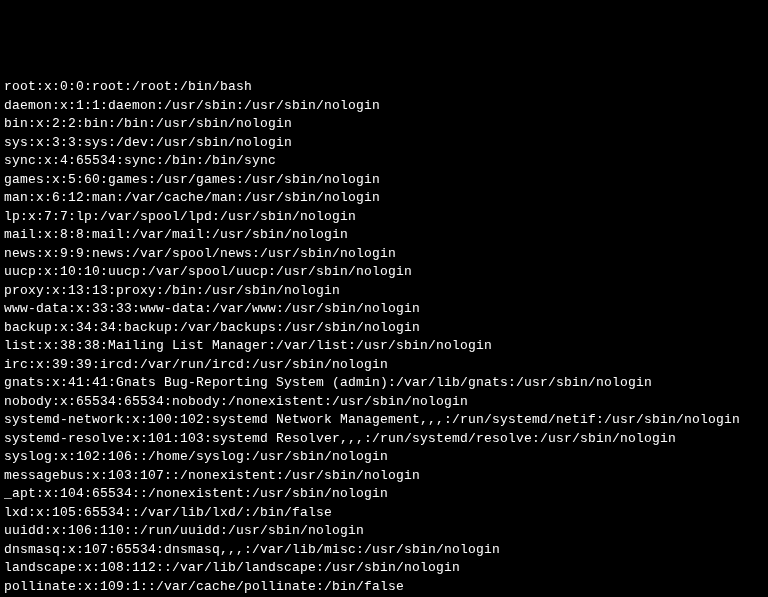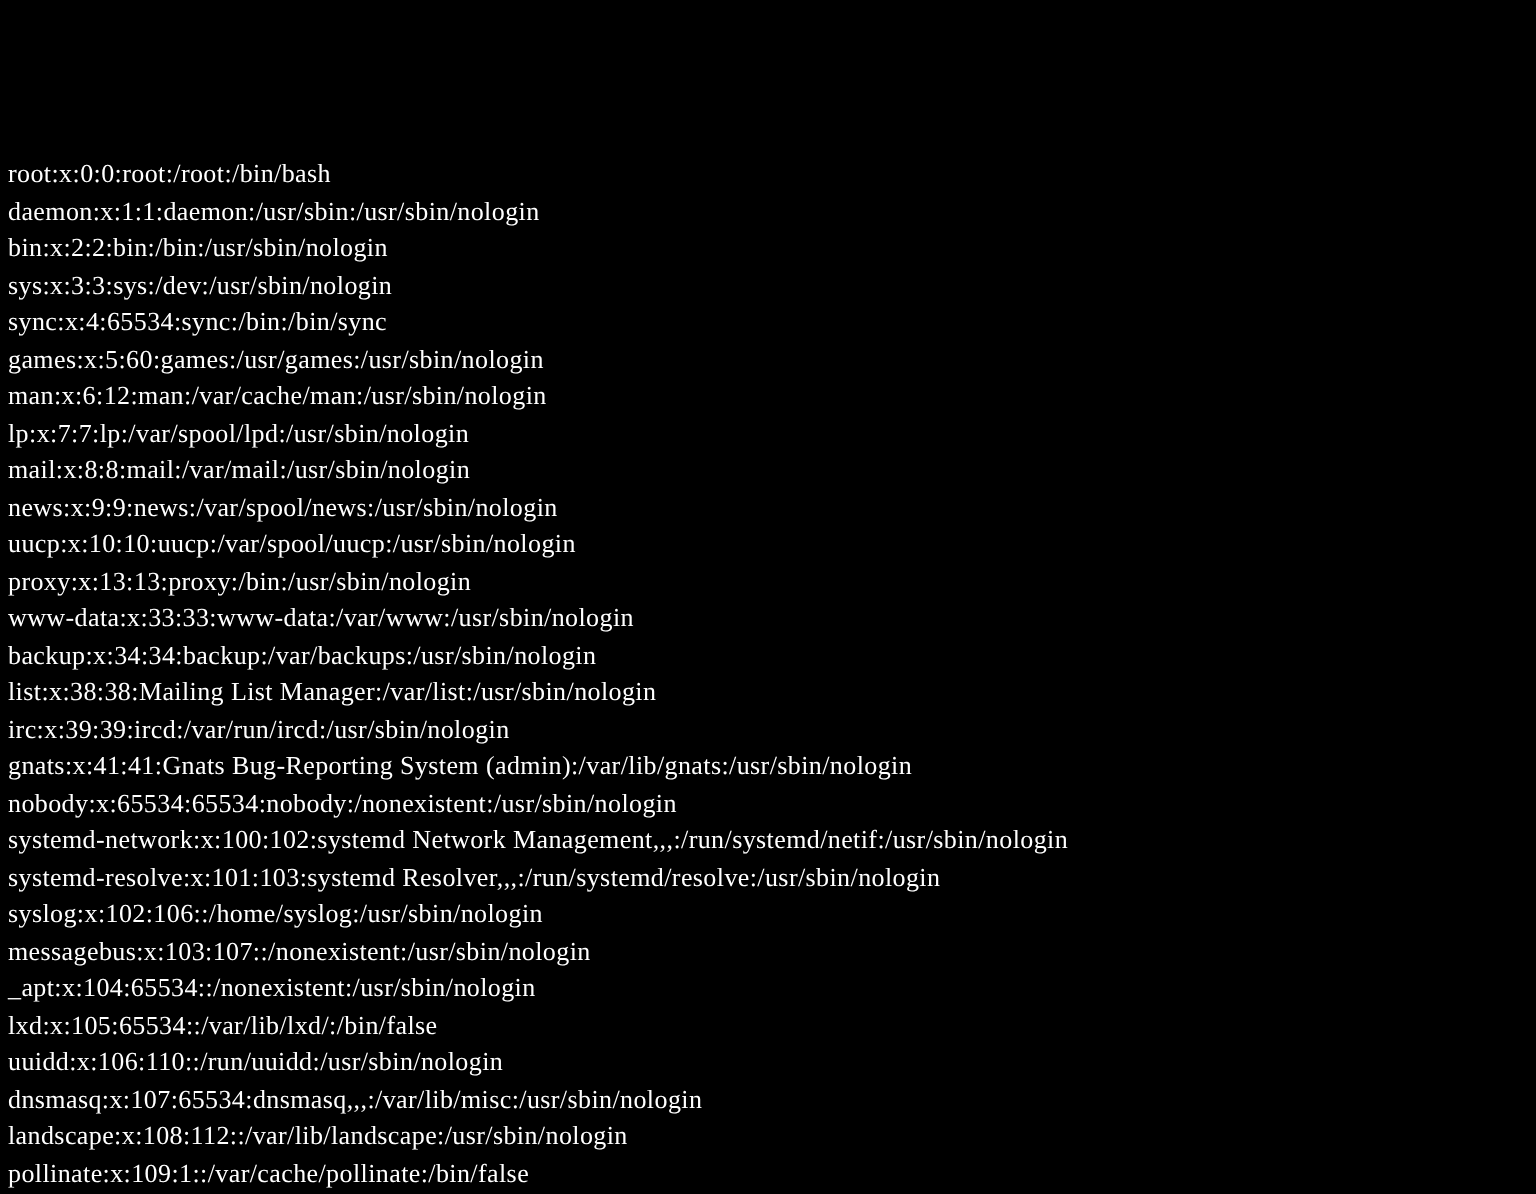--- a/index.html
+++ b/index.html
@@ -15,21 +15,20 @@
       line-height: 18.5px;
       padding: 4px 4px;
       width: 768px;
       height: 597px;
       overflow: hidden;
       white-space: pre;
       letter-spacing: 0.2px;
     }
     .terminal-line {
       display: block;
-      font-family: Liberation Serif, serif;
     }
   </style>
 </head>
 <body>
 
 
 
 <div id="terminal-container"><span class="terminal-line">root:x:0:0:root:/root:/bin/bash</span><span class="terminal-line">daemon:x:1:1:daemon:/usr/sbin:/usr/sbin/nologin</span><span class="terminal-line">bin:x:2:2:bin:/bin:/usr/sbin/nologin</span><span class="terminal-line">sys:x:3:3:sys:/dev:/usr/sbin/nologin</span><span class="terminal-line">sync:x:4:65534:sync:/bin:/bin/sync</span><span class="terminal-line">games:x:5:60:games:/usr/games:/usr/sbin/nologin</span><span class="terminal-line">man:x:6:12:man:/var/cache/man:/usr/sbin/nologin</span><span class="terminal-line">lp:x:7:7:lp:/var/spool/lpd:/usr/sbin/nologin</span><span class="terminal-line">mail:x:8:8:mail:/var/mail:/usr/sbin/nologin</span><span class="terminal-line">news:x:9:9:news:/var/spool/news:/usr/sbin/nologin</span><span class="terminal-line">uucp:x:10:10:uucp:/var/spool/uucp:/usr/sbin/nologin</span><span class="terminal-line">proxy:x:13:13:proxy:/bin:/usr/sbin/nologin</span><span class="terminal-line">www-data:x:33:33:www-data:/var/www:/usr/sbin/nologin</span><span class="terminal-line">backup:x:34:34:backup:/var/backups:/usr/sbin/nologin</span><span class="terminal-line">list:x:38:38:Mailing List Manager:/var/list:/usr/sbin/nologin</span><span class="terminal-line">irc:x:39:39:ircd:/var/run/ircd:/usr/sbin/nologin</span><span class="terminal-line">gnats:x:41:41:Gnats Bug-Reporting System (admin):/var/lib/gnats:/usr/sbin/nologin</span><span class="terminal-line">nobody:x:65534:65534:nobody:/nonexistent:/usr/sbin/nologin</span><span class="terminal-line">systemd-network:x:100:102:systemd Network Management,,,:/run/systemd/netif:/usr/sbin/nologin</span><span class="terminal-line">systemd-resolve:x:101:103:systemd Resolver,,,:/run/systemd/resolve:/usr/sbin/nologin</span><span class="terminal-line">syslog:x:102:106::/home/syslog:/usr/sbin/nologin</span><span class="terminal-line">messagebus:x:103:107::/nonexistent:/usr/sbin/nologin</span><span class="terminal-line">_apt:x:104:65534::/nonexistent:/usr/sbin/nologin</span><span class="terminal-line">lxd:x:105:65534::/var/lib/lxd/:/bin/false</span><span class="terminal-line">uuidd:x:106:110::/run/uuidd:/usr/sbin/nologin</span><span class="terminal-line">dnsmasq:x:107:65534:dnsmasq,,,:/var/lib/misc:/usr/sbin/nologin</span><span class="terminal-line">landscape:x:108:112::/var/lib/landscape:/usr/sbin/nologin</span><span class="terminal-line">pollinate:x:109:1::/var/cache/pollinate:/bin/false</span><span class="terminal-line">sshd:x:110:65534::/run/sshd:/usr/sbin/nologin</span></div>
 
 

